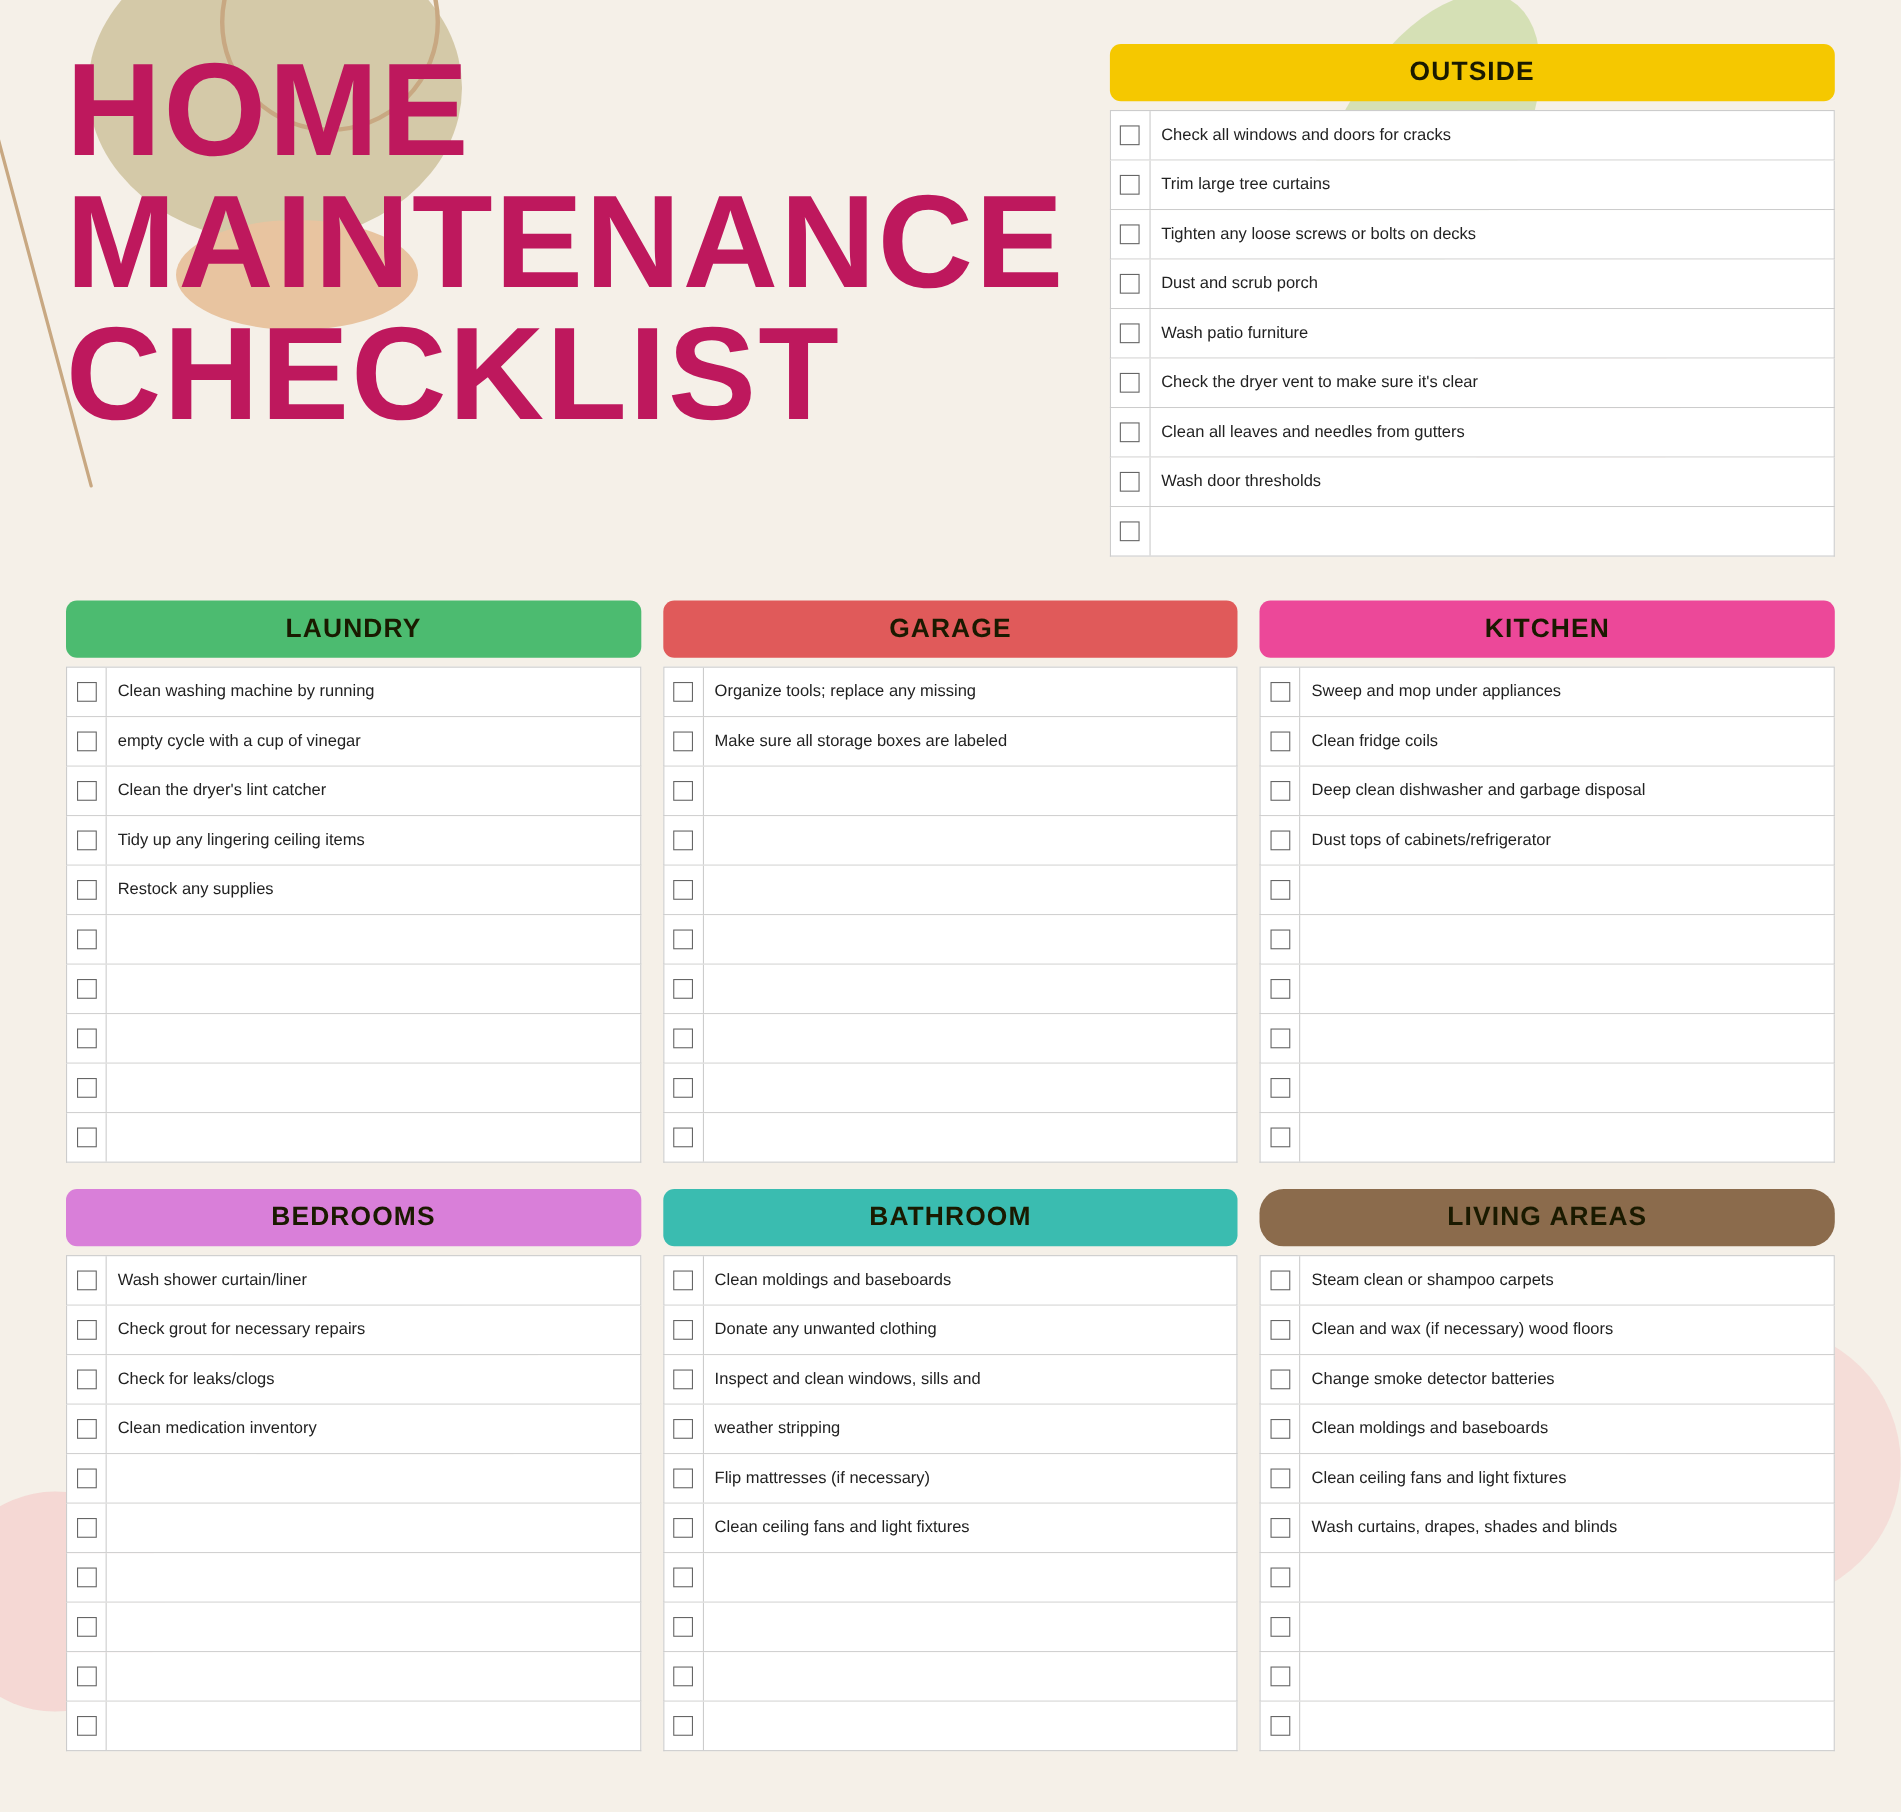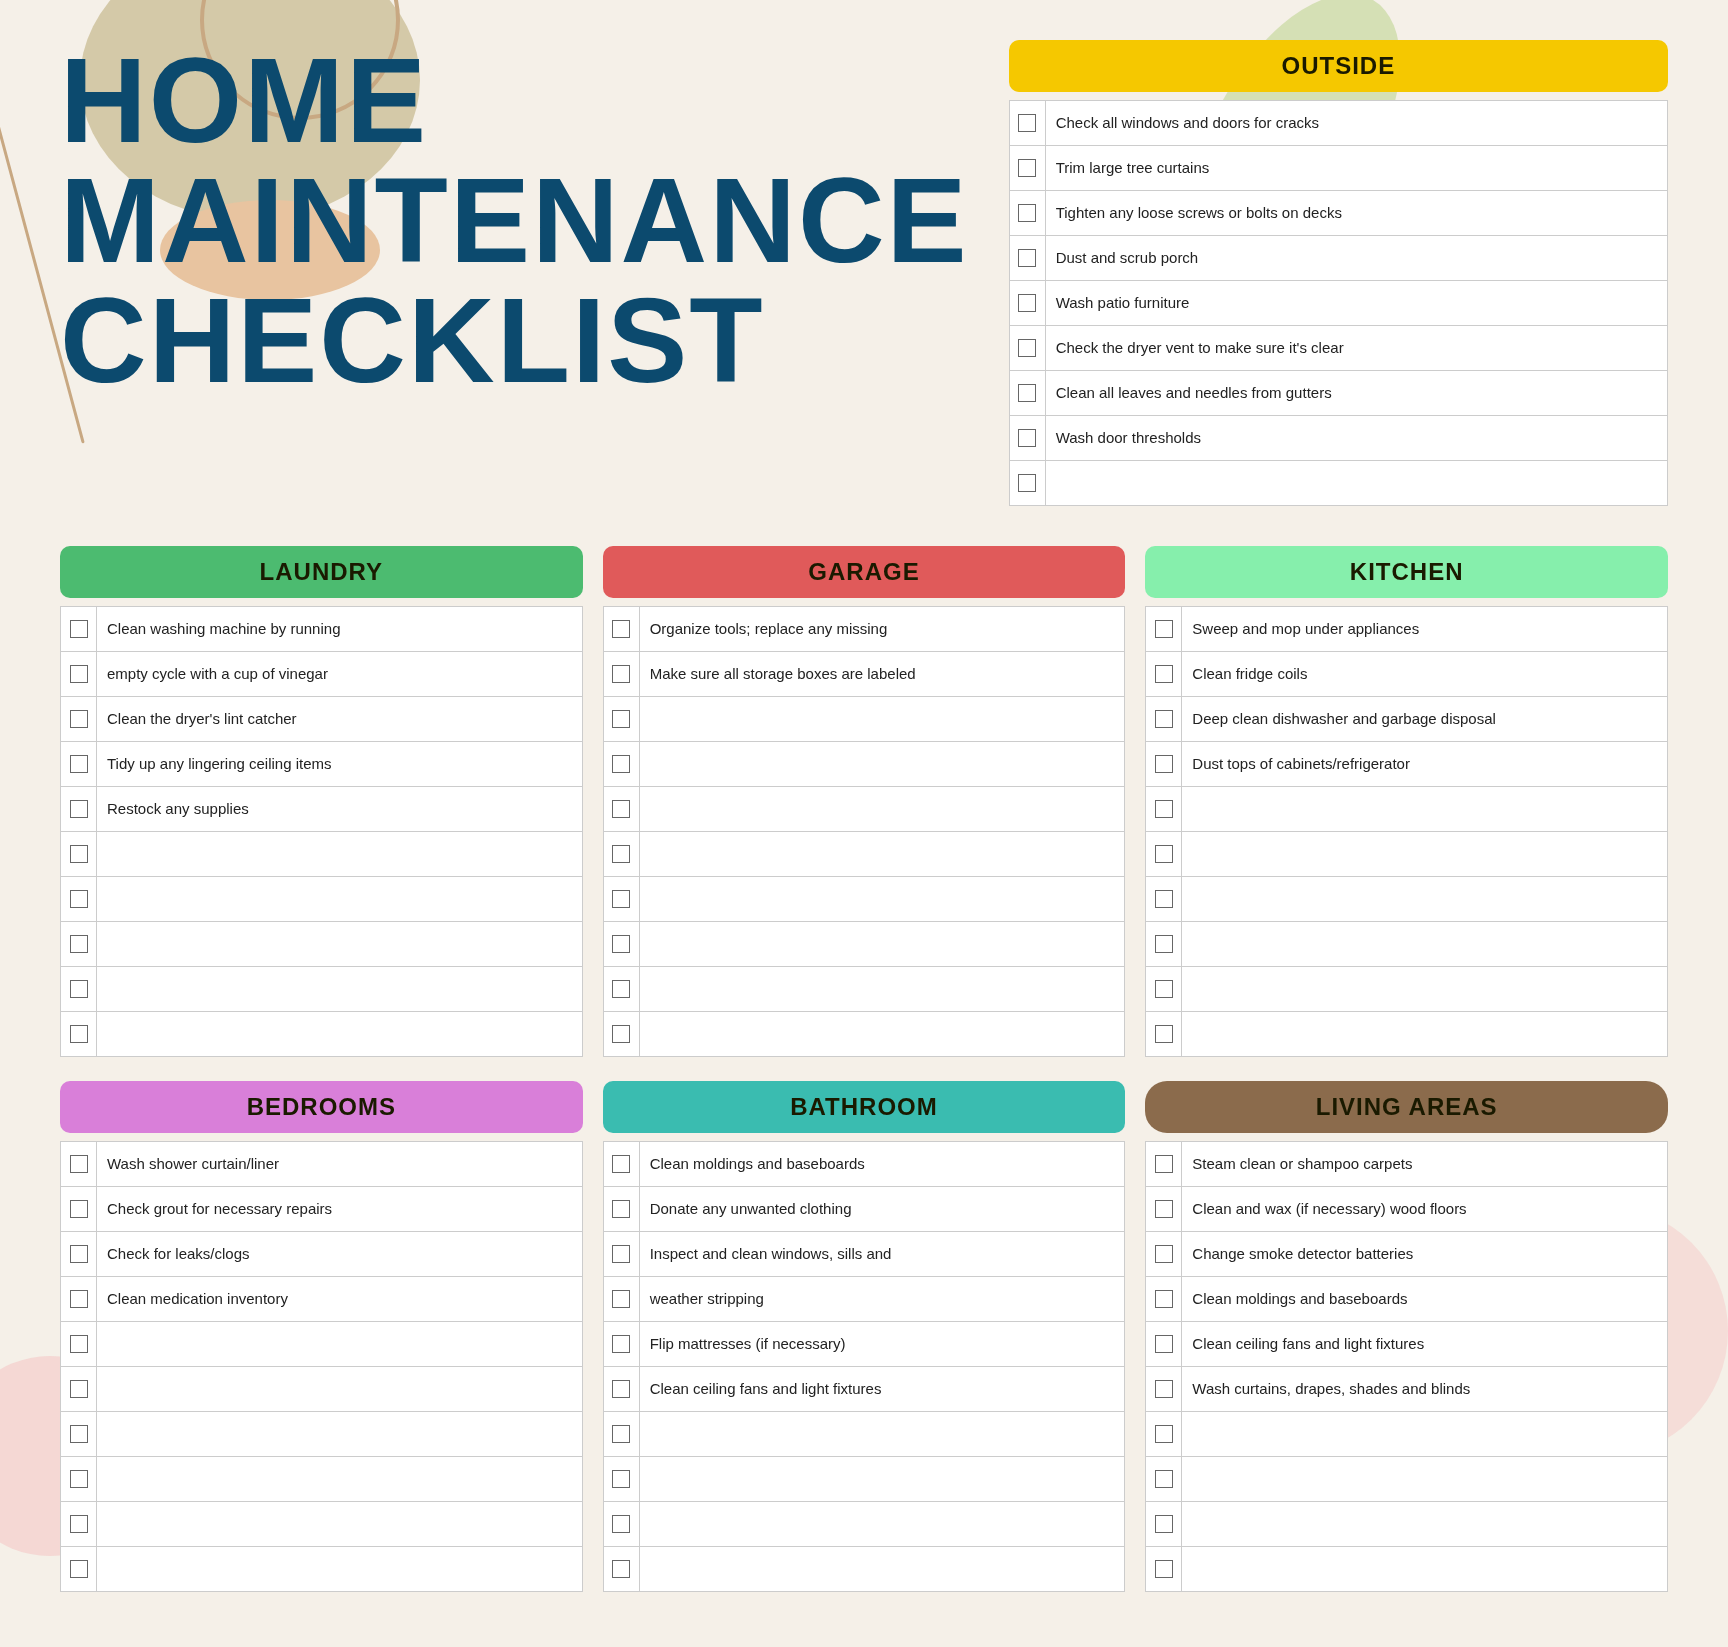--- a/index.html
+++ b/index.html
@@ -123,21 +123,21 @@
       margin-bottom: 40px;
     }
 
     .title-block {
       flex: 0 0 580px;
     }
 
     .main-title {
       font-size: 120px;
       font-weight: 900;
-      color: #0c4a6e;
+      color: #be185d;
       line-height: 1;
       text-transform: uppercase;
       letter-spacing: 2px;
       font-family: 'Arial Black', Arial, sans-serif;
     }
 
     
     .outside-section {
       flex: 1;
     }
@@ -154,21 +154,21 @@
       font-weight: 900;
       text-transform: uppercase;
       color: #1a1a00;
       letter-spacing: 1px;
       font-family: 'Arial Black', Arial, sans-serif;
     }
 
     .outside-header { background: #f5c800; }
     .laundry-header { background: #4cbb70; }
     .garage-header { background: #e05a5a; }
-    .kitchen-header { background: #86efac; padding-left: 20px; }
+    .kitchen-header { background: #ec4899; padding-left: 20px; }
     .bedrooms-header { background: #d97fd9; }
     .bathroom-header { background: #3abcb0; }
     .living-header { background: #8b6b4c; border-radius: 22px; }
 
     .checklist-row {
       display: flex;
       align-items: center;
       border: 1px solid #ccc;
       background: white;
       min-height: 44px;

